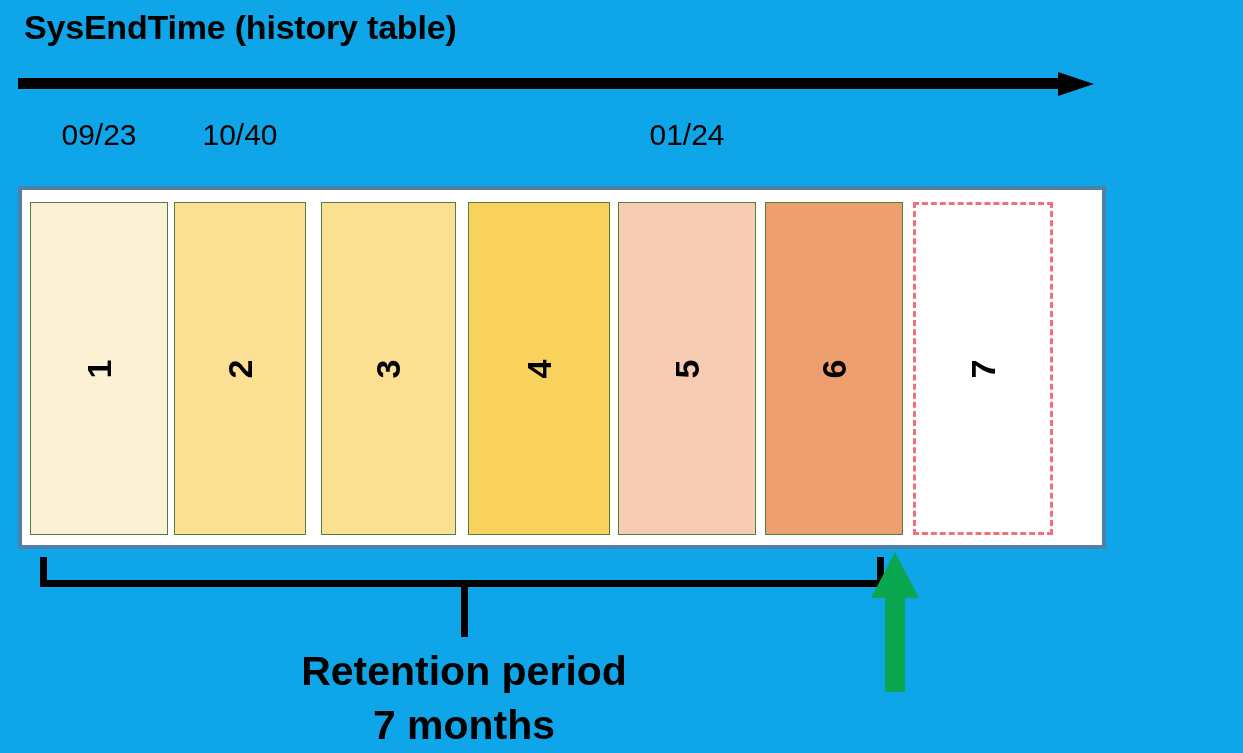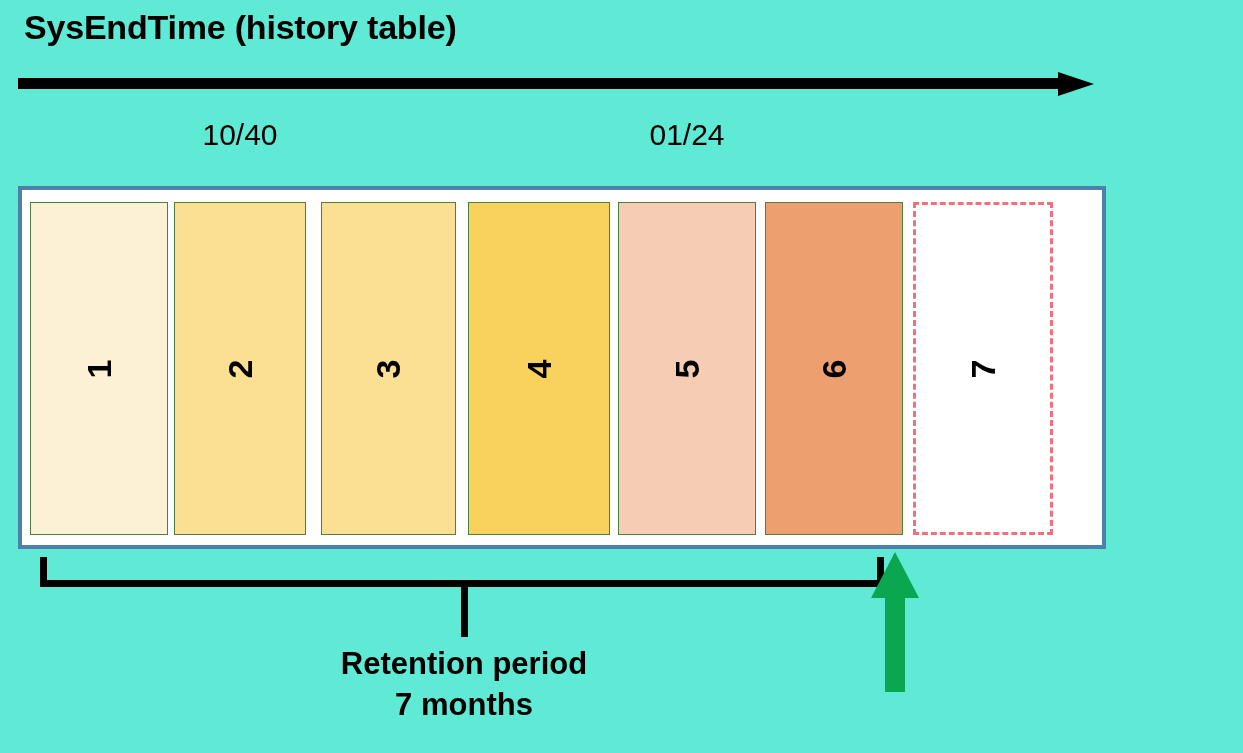--- a/index.html
+++ b/index.html
@@ -9,21 +9,21 @@
     background: #ffffff;
   }
   body {
     font-family: "Liberation Sans", sans-serif;
     color: #000000;
   }
   #canvas {
     position: relative;
     width: 1243px;
     height: 753px;
-    background: #5eead4;
+    background: #0ea5e9;
     overflow: hidden;
   }
 
   
   .title {
     position: absolute;
     left: 24px;
     top: 8px;
     font-size: 34px;
     font-weight: bold;
@@ -145,21 +145,21 @@
     height: 54px;
     background: #000000;
   }
 
   .retention-caption {
     position: absolute;
     left: 214px;
     top: 644px;
     width: 500px;
     text-align: center;
-    font-size: 31px;
+    font-size: 41px;
     font-weight: bold;
     line-height: 1.32;
   }
   .retention-caption span { display: block; }
 
   
   .new-rows-arrow {
     position: absolute;
     left: 871px;
     top: 552px;
@@ -199,20 +199,21 @@
 <div id="canvas">
 
   <div class="title">SysEndTime (history table)</div>
 
   <div class="timeline-axis">
     <div class="timeline-shaft"></div>
     <div class="timeline-head"></div>
   </div>
 
   <div class="month-row">
+    <div class="month-label" style="left: 0px; width: 138px;">09/23</div>
     <div class="month-label" style="left: 144px; width: 132px;">10/40</div>
     <div class="month-label" style="left: 588px; width: 138px;">01/24</div>
   </div>
 
   <div class="table-frame"></div>
 
   <div class="partition" style="left: 30px; width: 138px; background: rgb(253, 241, 213); border-color: rgb(79, 127, 63);">
     <span class="partition-num">1</span>
   </div>
   <div class="partition" style="left: 174px; width: 132px; background: rgb(251, 223, 147); border-color: rgb(79, 127, 63);">

